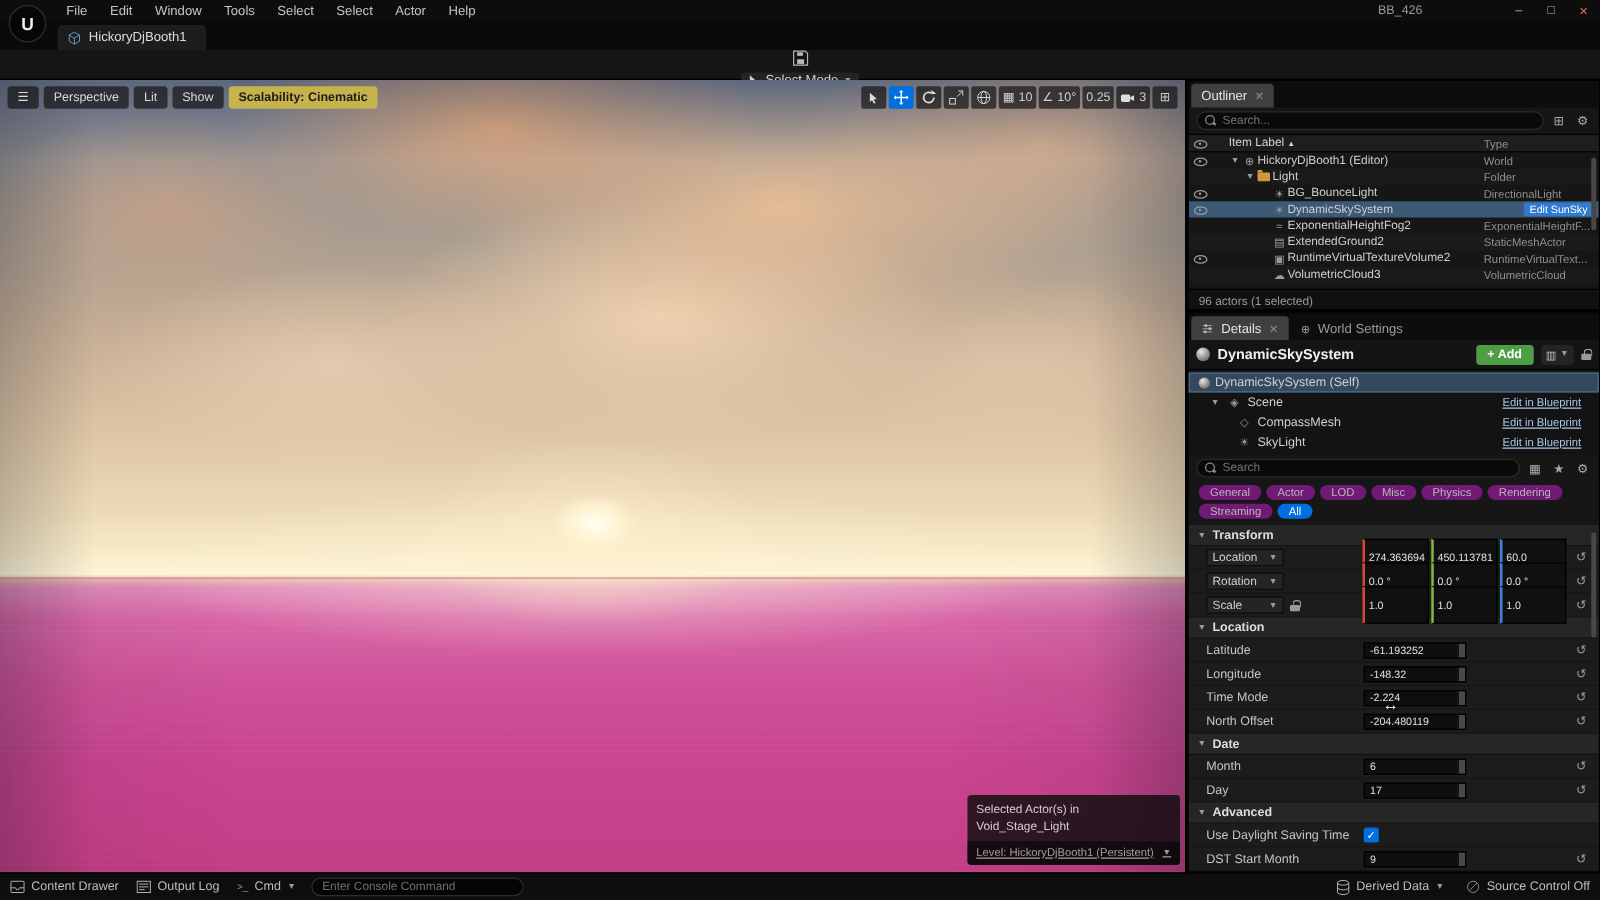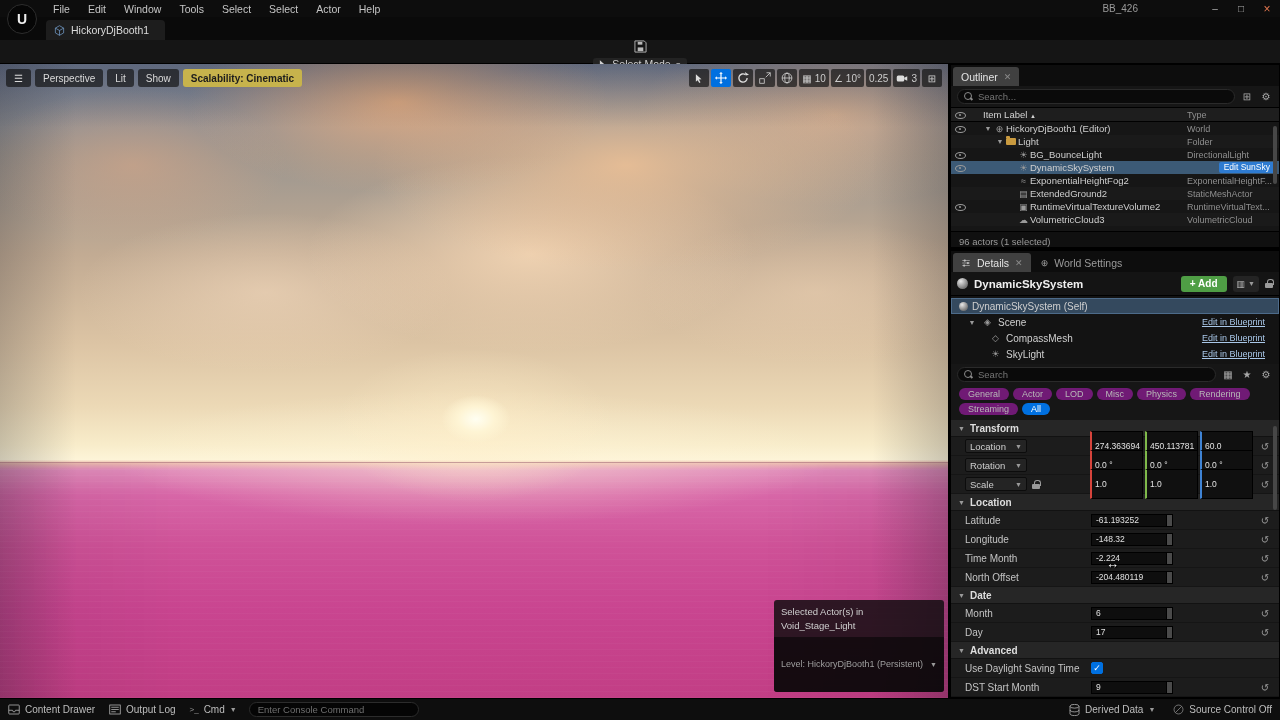--- a/index.html
+++ b/index.html
@@ -60,21 +60,21 @@
   .vignette{position:absolute;inset:0;pointer-events:none;
     background:linear-gradient(180deg, rgba(30,34,48,.28), transparent 10%),
                linear-gradient(90deg, rgba(25,28,40,.22), transparent 8%, transparent 92%, rgba(25,28,40,.22));}
   .vp-toolbar{position:absolute;top:4px;left:6px;right:6px;display:flex;align-items:center;gap:4px;height:20px;}
   .vp-chip{background:rgba(18,18,18,.68);border-radius:3px;padding:2px 8px;font-size:10px;color:#dadada;display:flex;align-items:center;gap:5px;height:18px;}
   .scalability{background:var(--scalability-yellow);color:#1c1c1c;font-weight:bold;}
   .vp-right{margin-left:auto;display:flex;gap:2px;align-items:center;}
   .vp-ibtn{min-width:20px;height:18px;background:rgba(18,18,18,.68);border-radius:2px;display:flex;align-items:center;justify-content:center;color:#ccc;font-size:10px;padding:0 3px;gap:3px;}
   .vp-ibtn.active{background:var(--accent);}
   .vp-overlay{position:absolute;right:4px;bottom:6px;width:170px;background:rgba(12,12,12,.82);border-radius:3px;font-size:9.5px;padding:5px 7px 0;color:#d0d0d0;line-height:1.45;}
-  .vp-overlay .lvl{margin:4px -7px 0;padding:21px 7px;background:rgba(5,5,5,.6);color:#9f9f9f;display:flex;justify-content:space-between;align-items:center;border-radius:0 0 3px 3px;font-size:9px;}
+  .vp-overlay .lvl{margin:4px -7px 0;padding:3px 7px;background:rgba(5,5,5,.6);color:#9f9f9f;display:flex;justify-content:space-between;align-items:center;border-radius:0 0 3px 3px;font-size:9px;text-decoration:underline;}
 
   
   .panel{background:#161616;display:flex;flex-direction:column;border:1px solid #000;}
   .panel-tabs{height:21px;background:#0d0d0d;display:flex;align-items:flex-end;gap:2px;padding:0 2px;flex:none;}
   .ptab{height:19px;background:#404040;border-radius:3px 3px 0 0;padding:0 8px;display:flex;align-items:center;gap:6px;font-size:10.5px;color:#e4e4e4;}
   .ptab .x{color:#8a8a8a;font-size:9px;}
   .ptab.inactive{background:transparent;color:#9a9a9a;}
   .search-row{display:flex;align-items:center;gap:5px;padding:3px 6px;flex:none;}
   .search-box{flex:1;height:15px;background:#0a0a0a;border:1px solid #2a2a2a;border-radius:8px;display:flex;align-items:center;padding:0 6px;gap:5px;}
   .search-box input{flex:1;background:transparent;border:none;outline:none;color:#cfcfcf;font-size:9.5px;font-family:"Liberation Sans",sans-serif;}
@@ -562,21 +562,21 @@
       <span class="spacer"></span>
       <span class="reset">↺</span>
     </div>
     <div class="prow">
       <span class="plabel">Longitude</span>
       <span class="sbox">-148.32</span>
       <span class="spacer"></span>
       <span class="reset">↺</span>
     </div>
     <div class="prow">
-      <span class="plabel">Time Month</span>
+      <span class="plabel">Time Mode</span>
       <span class="sbox">-2.224</span>
       <span class="spacer"></span>
       <span class="reset">↺</span>
     </div>
     <div class="prow">
       <span class="plabel">North Offset</span>
       <span class="sbox">-204.480119</span>
       <span class="spacer"></span>
       <span class="reset">↺</span>
     </div>

